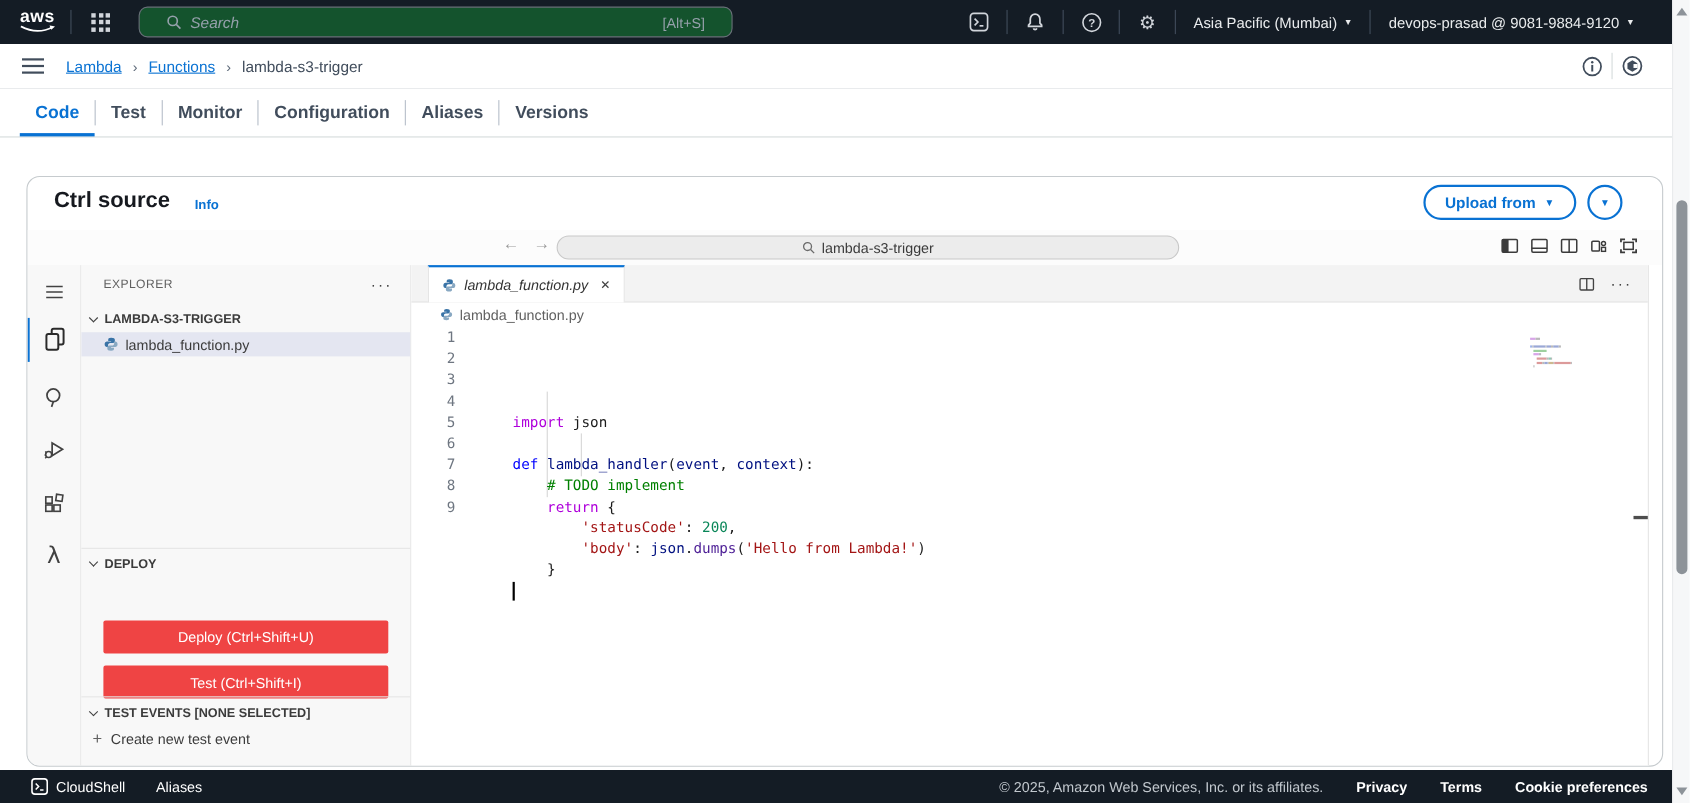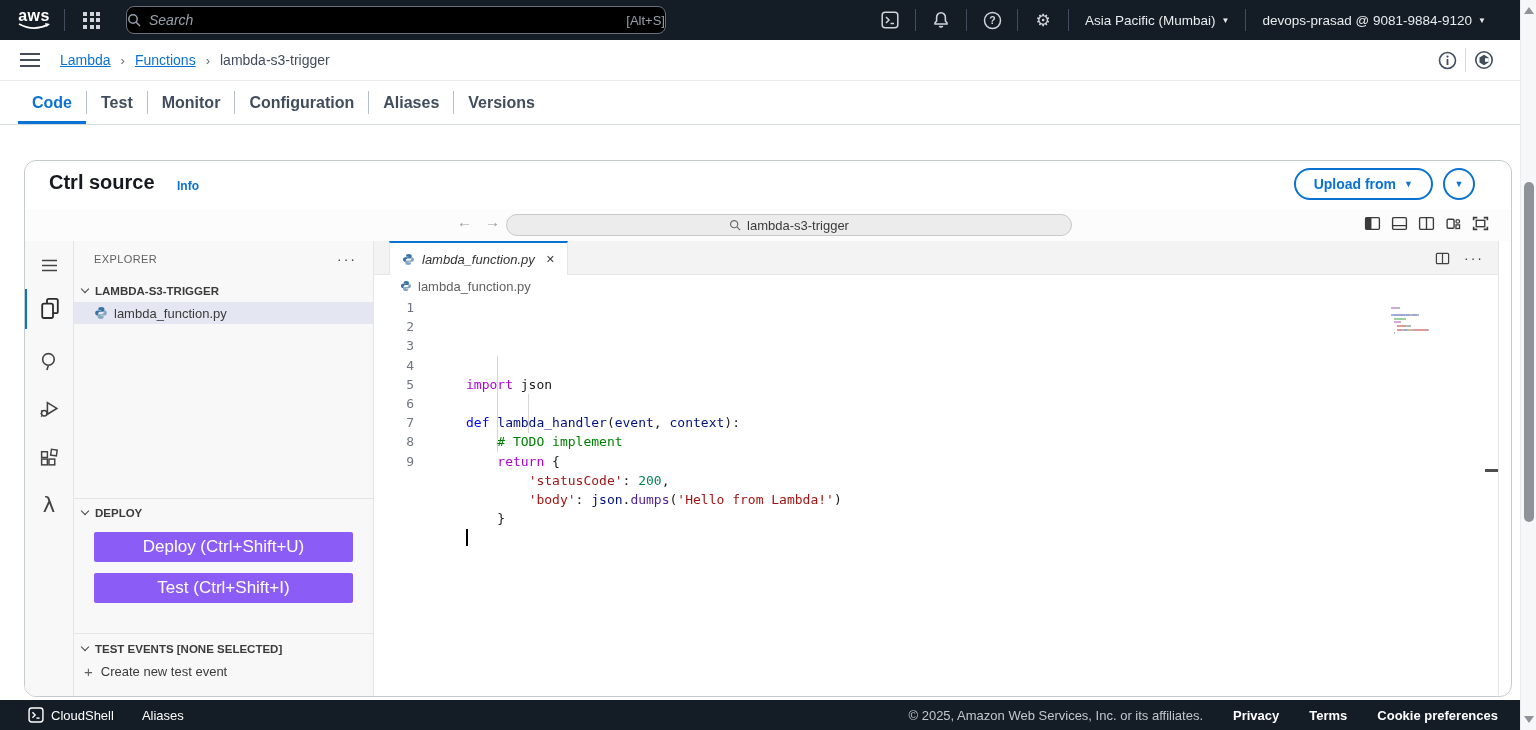--- a/index.html
+++ b/index.html
@@ -5,21 +5,21 @@
   * { margin:0; padding:0; box-sizing:border-box; }
   html,body { width:1536px; height:730px; overflow:hidden; font-family:"Liberation Sans", sans-serif; background:#fff; }
 
   
   #topbar { position:absolute; left:0; top:0; width:1520px; height:40px; background:#141c25; display:flex; align-items:center; color:#e9ebed; }
   .aws-logo { margin-left:14px; width:40px; position:relative; text-align:center; }
   .aws-logo .aws-txt { font-weight:bold; font-size:16px; letter-spacing:0.5px; color:#fff; line-height:14px; }
   .tb-divider { width:1px; height:22px; background:#414d5c; margin:0 10px; }
   .grid-icon { display:grid; grid-template-columns:repeat(3,4px); grid-template-rows:repeat(3,4px); gap:2.5px; margin:0 8px; cursor:pointer; }
   .grid-icon i { background:#d1d5db; width:4px; height:4px; }
-  .tb-search { margin-left:18px; width:540px; height:28px; border:1px solid #687078; border-radius:8px; display:flex; align-items:center; padding:0 0; color:#95a0ab; background:#000000; }
+  .tb-search { margin-left:18px; width:540px; height:28px; border:1px solid #687078; border-radius:8px; display:flex; align-items:center; padding:0 24px; color:#95a0ab; background:#14532d; }
   .tb-search .ph { font-style:italic; font-size:14px; margin-left:8px; flex:1; }
   .tb-search .sc { font-size:13px; }
   .tb-right { margin-left:auto; display:flex; align-items:center; gap:0; padding-right:26px; }
   .tb-ic { width:34px; height:34px; display:flex; align-items:center; justify-content:center; cursor:pointer; }
   .tb-sep { width:1px; height:22px; background:#414d5c; margin:0 8px; }
   .tb-menu { font-size:13.5px; color:#e9ebed; display:flex; align-items:center; gap:6px; cursor:pointer; padding:0 8px; white-space:nowrap; }
   .caret { font-size:8px; color:#e9ebed; }
   .gear-glyph { font-size:17px; color:#d1d5db; }
 
   
@@ -65,21 +65,21 @@
 
   #sidebar { position:absolute; left:49px; top:0; width:300px; height:100%; background:#f8f8f8; border-right:1px solid #e5e5e5; font-size:13px; color:#3b3b3b; }
   .sb-header { position:absolute; left:0; top:0; width:100%; height:35px; display:flex; align-items:center; }
   .sb-title { margin-left:20px; font-size:11px; color:#616161; letter-spacing:0.4px; }
   .sb-dots { margin-left:auto; margin-right:16px; color:#424242; font-size:14px; letter-spacing:2px; cursor:pointer; }
   .chev { display:inline-block; width:6px; height:6px; border-right:1.4px solid #424242; border-bottom:1.4px solid #424242; transform:rotate(45deg); margin-right:7px; position:relative; top:-2px; }
   .tree-root { position:absolute; left:0; top:39px; width:100%; height:22px; display:flex; align-items:center; padding-left:8px; font-size:11.5px; font-weight:bold; color:#3b3b3b; cursor:pointer; }
   .tree-file { position:absolute; left:0; top:61px; width:100%; height:22px; display:flex; align-items:center; padding-left:20px; background:#e4e6f1; cursor:pointer; gap:6px; }
   .sec-div { position:absolute; left:0; width:100%; border-top:1px solid #e5e5e5; }
   .sec-head { position:absolute; left:0; width:100%; height:22px; display:flex; align-items:center; padding-left:8px; font-size:11.5px; font-weight:bold; color:#3b3b3b; cursor:pointer; }
-  .blue-btn { position:absolute; left:20px; width:259px; height:30px; background:#8b5cf6; color:#fff; font-size:17px; border:none; border-radius:2px; cursor:pointer; display:flex; align-items:center; justify-content:center; font-family:"Liberation Sans", sans-serif; }
+  .blue-btn { position:absolute; left:20px; width:259px; height:30px; background:#ef4444; color:#fff; font-size:13px; border:none; border-radius:2px; cursor:pointer; display:flex; align-items:center; justify-content:center; font-family:"Liberation Sans", sans-serif;margin-top:32px; }
   .create-ev { position:absolute; left:0; width:100%; height:22px; display:flex; align-items:center; padding-left:10px; gap:8px; color:#3b3b3b; cursor:pointer; }
   .plus { font-size:15px; color:#616161; }
 
   
   #editor { position:absolute; left:349px; top:0; width:1125px; height:100%; background:#fff; border-right:1px solid #e5e5e5; }
   .ed-tabbar { position:absolute; left:0; top:0; width:100%; height:34px; background:#f3f3f3; border-bottom:1px solid #e5e5e5; }
   .ed-tab { position:absolute; left:15px; top:0; height:34px; background:#fff; border-left:1px solid #e5e5e5; border-right:1px solid #e5e5e5; border-top:2px solid #0972d3; display:flex; align-items:center; padding:0 12px; gap:7px; cursor:pointer; }
   .ed-tab-name { font-size:13px; font-style:italic; color:#333; }
   .ed-close { font-size:11px; color:#424242; cursor:pointer; margin-left:4px; }
   .ed-tab-actions { position:absolute; right:14px; top:0; height:34px; display:flex; align-items:center; gap:14px; }

